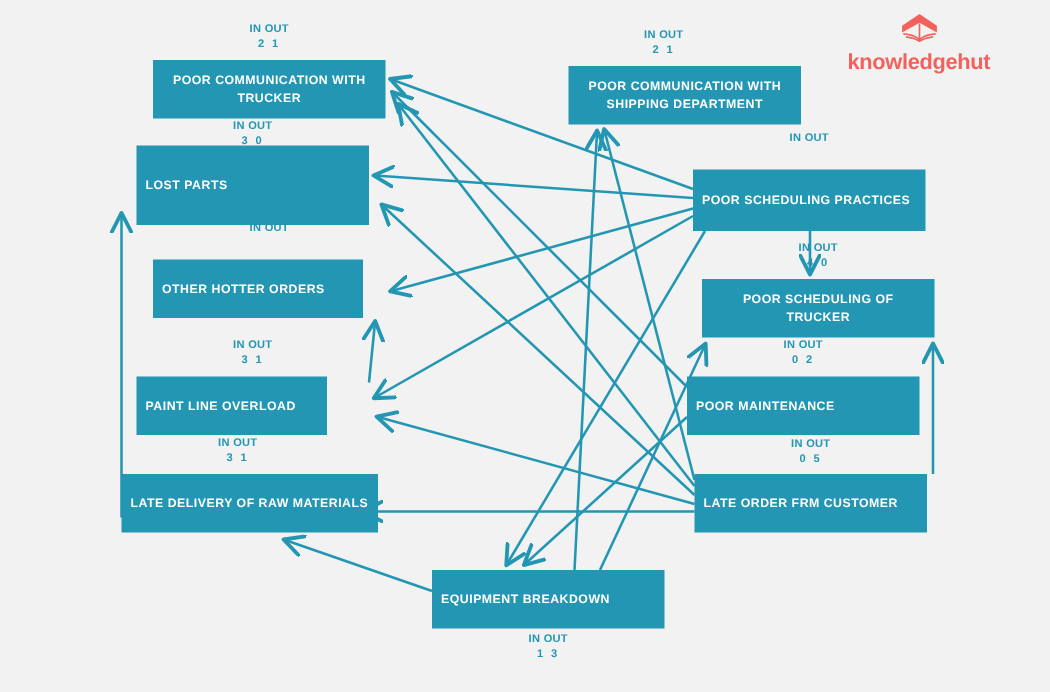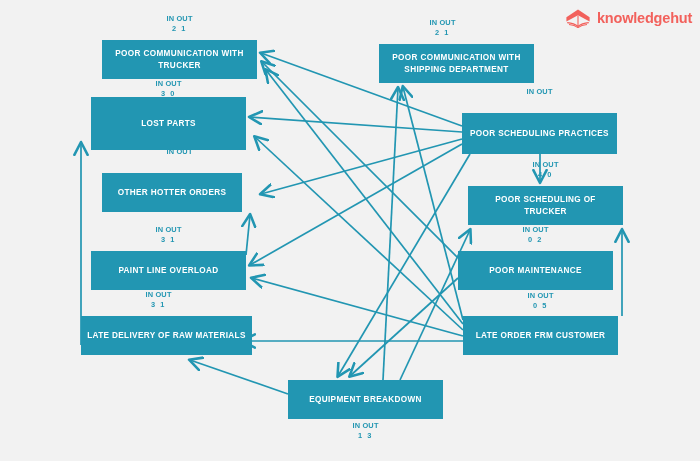--- a/index.html
+++ b/index.html
@@ -15,21 +15,21 @@
     position:absolute;left:0;top:0;width:700px;height:461px;
   }
   .arrows{position:absolute;left:0;top:0;width:700px;height:461px;}
 
   .node{
     position:absolute;
     background:#2296b2;
     color:#ffffff;
     display:flex;
     align-items:center;
-    justify-content:center;
+    justify-content:flex-start;
     text-align:center;
     font-weight:bold;
     font-size:8.2px;
     letter-spacing:0.35px;
     line-height:1.35;
     padding:0 6px;
     box-sizing:border-box;
     z-index:3;
   }
 
@@ -46,20 +46,21 @@
   }
   .inout .hdr{display:block;}
   .inout .vals{display:block;letter-spacing:1.6px;}
 
   
   .logo{
     position:absolute;
     left:565px;top:8px;
     display:flex;align-items:center;gap:6px;
     z-index:6;
+    flex-direction:column;
   }
   .logo-mark{
     width:26px;height:20px;display:block;
   }
   .logo-text{
     color:#f2615c;
     font-weight:bold;
     font-size:14.5px;
     letter-spacing:-0.2px;
     font-family:"Liberation Sans", sans-serif;
@@ -117,21 +118,21 @@
       <div class="inout" style="left: 102px; top: 147px; width: 155px;">
         <span class="hdr">IN OUT</span>
       </div>
       <div class="node" style="left: 102px; top: 173px; width: 140px; height: 39px;">
         <span>OTHER HOTTER ORDERS</span>
       </div>
       <div class="inout" style="left: 91px; top: 225px; width: 155px;">
         <span class="hdr">IN OUT</span>
         <span class="vals">3 1</span>
       </div>
-      <div class="node" style="left: 91px; top: 251px; width: 155px; height: 39px;">
+      <div class="node" style="left: 91px; top: 251px; width: 127px; height: 39px;">
         <span>PAINT LINE OVERLOAD</span>
       </div>
       <div class="inout" style="left: 81px; top: 290px; width: 155px;">
         <span class="hdr">IN OUT</span>
         <span class="vals">3 1</span>
       </div>
       <div class="node" style="left: 81px; top: 316px; width: 171px; height: 39px;">
         <span>LATE DELIVERY OF RAW MATERIALS</span>
       </div>
       <div class="inout" style="left: 365px; top: 18px; width: 155px;">

